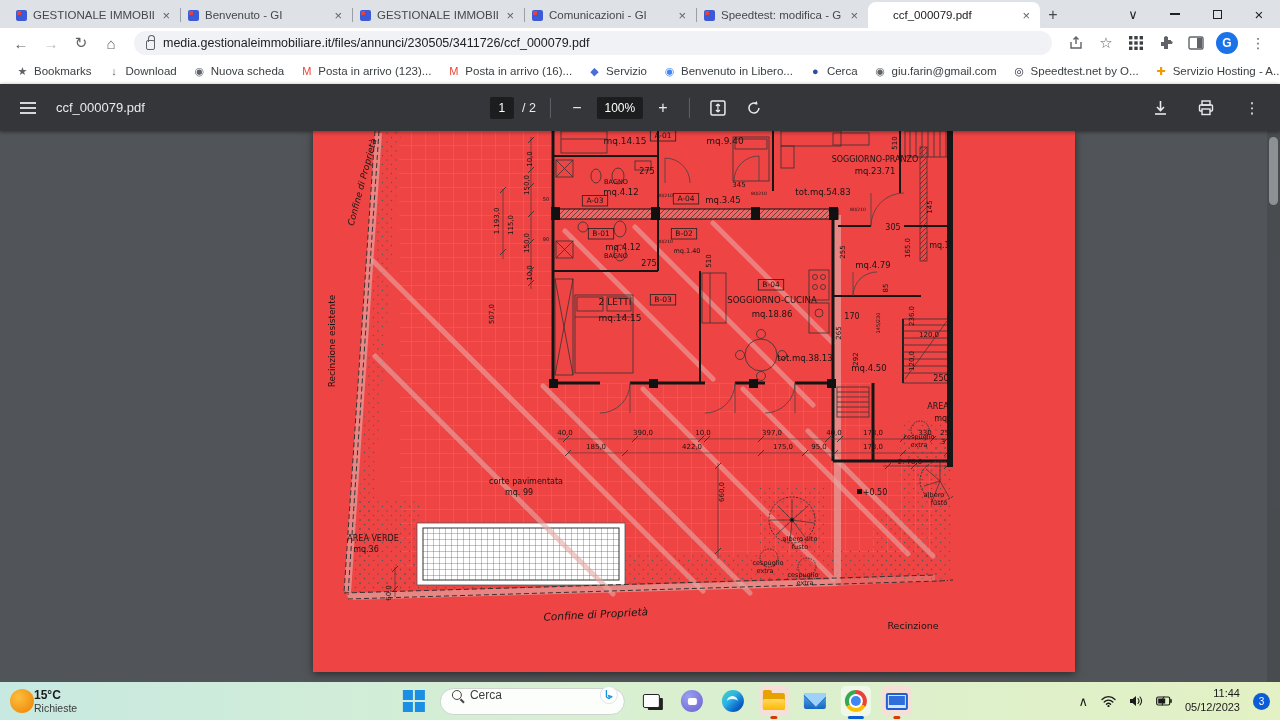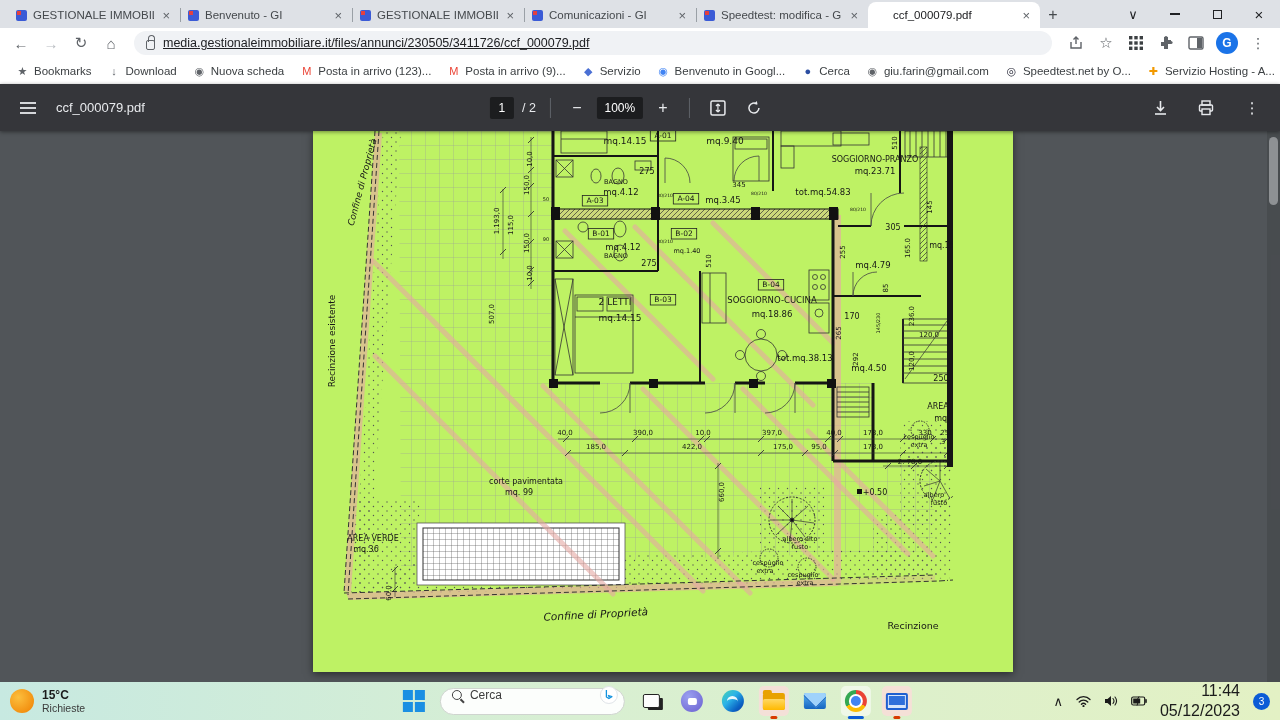--- a/index.html
+++ b/index.html
@@ -25,21 +25,21 @@
     color:#202124; font-size:13px; }
   .maxbox { width:9px; height:9px; border:1px solid #202124; }
   .minline { width:10px; height:1.5px; background:#202124; }
 
   
   .toolbar { height:30px; background:#fff; display:flex; align-items:center; padding:0 8px; gap:4px; }
   .navbtn { width:26px; height:26px; display:flex; align-items:center; justify-content:center;
     font-size:15px; color:#5f6368; border-radius:50%; }
   .navbtn.dim { color:#b8bcc1; }
   .omnibox { flex:1; height:24px; background:#f0f2f5; border-radius:12px; display:flex; align-items:center;
-    gap:8px; padding:0 12px; font-size:12.5px; color:#202124; margin:0 6px;text-decoration:underline; }
+    gap:8px; padding:0 12px; font-size:12.5px; color:#202124; margin:0 6px; }
   .lock { width:9px; height:10px; border:1.4px solid #5f6368; border-radius:2px; position:relative; margin-top:3px; }
   .lock::before { content:''; position:absolute; top:-6px; left:0.5px; width:5px; height:6px;
     border:1.4px solid #5f6368; border-bottom:none; border-radius:4px 4px 0 0; }
   .tbicons { display:flex; align-items:center; gap:10px; padding:0 4px; }
   .tbico { color:#5f6368; display:flex; align-items:center; justify-content:center; width:20px; height:20px; }
   .avatar { width:22px; height:22px; border-radius:50%; background:var(--accent,#1a73e8); color:#fff;
     font-size:12px; font-weight:bold; display:flex; align-items:center; justify-content:center; }
 
   
   .bookmarks { height:26px; background:#fff; display:flex; align-items:center; padding:0 10px; gap:4px;
@@ -57,30 +57,30 @@
     align-items:center; justify-content:center; border-radius:2px; }
   .pagetotal { font-size:12.5px; color:#e8eaed; }
   .pdfsep { width:1px; height:20px; background:#5f6368; margin:0 6px; }
   .zoombox { width:46px; height:22px; background:#1c1d1f; color:#fff; font-size:12px; display:flex;
     align-items:center; justify-content:center; border-radius:2px; }
   .zoomglyph { font-size:16px; color:#e8eaed; width:24px; text-align:center; }
   .pdfright { margin-left:auto; display:flex; align-items:center; gap:18px; }
 
   
   .content { height:551px; background:#515559; position:relative; }
-  .page { position:absolute; left:313px; top:0; width:700px; height:541px; background:#bef264;
+  .page { position:absolute; left:313px; top:0; width:762px; height:541px; background:#ef4444;
     box-shadow:0 2px 8px rgba(0,0,0,.5); }
   .page svg { display:block; }
   .vtrack { position:absolute; right:0; top:0; width:13px; height:100%; background:rgba(0,0,0,.10); }
   .vthumb { position:absolute; right:2px; top:6px; width:9px; height:68px; background:#8e9194; border-radius:5px; }
 
   
   .taskbar { height:38px; display:flex; align-items:center; padding:0 10px; position:relative;
     background:linear-gradient(90deg, var(--tb1,#c7e9e1) 0%, var(--tb2,#d8efd2) 45%, var(--tb3,#e3f1c4) 100%); }
-  .weather { display:flex; align-items:center; gap:8px; }
+  .weather { display:flex; align-items:center; gap:0; }
   .sun { width:24px; height:24px; border-radius:50%; background:radial-gradient(circle at 35% 35%, #fcbf3e, #ef7f00); }
   .wtemp { font-size:12px; color:#1b1b1b; font-weight:bold; line-height:1.2; }
   .wdesc { font-size:10.5px; color:#3a3a3a; line-height:1.2; }
   .tb-center { position:absolute; left:50%; transform:translateX(-47%); display:flex; align-items:center; gap:11px; }
   .startico { width:22px; height:22px; display:grid; grid-template-columns:10px 10px; grid-template-rows:10px 10px; gap:2px; }
   .startico div { background:#1a8fe3; }
   .searchpill { width:185px; height:27px; background:rgba(255,255,255,.92); border:1px solid #cfd4cf;
     border-radius:14px; display:flex; align-items:center; gap:8px; padding:0 6px 13px 11px; }
   .mag { width:10px; height:10px; border:1.6px solid #444; border-radius:50%; position:relative; }
   .mag::after { content:''; position:absolute; width:5px; height:1.6px; background:#444; transform:rotate(45deg);
@@ -115,21 +115,21 @@
   .i-mail::before { content:''; position:absolute; top:-9px; left:2px; width:18px; height:18px;
     background:#9fd2fb; transform:rotate(45deg); border:1.5px solid #1565c0; }
   .i-chrome { width:22px; height:22px; border-radius:50%;
     background:conic-gradient(#ea4335 0deg 120deg, #fbbc05 120deg 240deg, #34a853 240deg 360deg); position:relative; }
   .i-chrome::after { content:''; position:absolute; left:6px; top:6px; width:10px; height:10px; border-radius:50%;
     background:#4285f4; box-shadow:0 0 0 2px #fff; }
   .i-rdp { width:22px; height:17px; background:#d7e5fb; border:2px solid #1f5fd0; border-radius:2px; position:relative; }
   .i-rdp::before { content:''; position:absolute; top:1px; left:1px; right:1px; height:9px; background:#2f6fdb; }
   .tray { margin-left:auto; display:flex; align-items:center; gap:13px; }
   .trayico { color:#1b1b1b; font-size:13px; display:flex; align-items:center; }
-  .clock { text-align:right; font-size:16px; color:#1b1b1b; line-height:1.25; }
+  .clock { text-align:right; font-size:11px; color:#1b1b1b; line-height:1.25; }
   .badge { width:17px; height:17px; border-radius:50%; background:var(--badge,#0b5cd6); color:#fff;
     font-size:10px; display:flex; align-items:center; justify-content:center; }
 
   svg text { font-family:"DejaVu Sans", sans-serif; fill:#161616; }
   .lblbox { fill:none; stroke:#222; stroke-width:0.8; }
 </style>
 </head>
 <body>
 
 <div class="tabstrip">
@@ -250,31 +250,31 @@
       <span>Nuova scheda</span>
     </div>
 
     <div class="bm">
       <span class="bmico" style="color: rgb(234, 67, 53);">M</span>
       <span>Posta in arrivo (123)...</span>
     </div>
 
     <div class="bm">
       <span class="bmico" style="color: rgb(234, 67, 53);">M</span>
-      <span>Posta in arrivo (9)...</span>
+      <span>Posta in arrivo (16)...</span>
     </div>
 
     <div class="bm">
       <span class="bmico" style="color: rgb(74, 111, 212);">◆</span>
       <span>Servizio</span>
     </div>
 
     <div class="bm">
       <span class="bmico" style="color: rgb(66, 133, 244);">◉</span>
-      <span>Benvenuto in Googl...</span>
+      <span>Benvenuto in Libero...</span>
     </div>
 
     <div class="bm">
       <span class="bmico" style="color: rgb(43, 78, 162);">●</span>
       <span>Cerca</span>
     </div>
 
     <div class="bm">
       <span class="bmico" style="color: rgb(95, 99, 104);">◉</span>
       <span>giu.farin@gmail.com</span>

